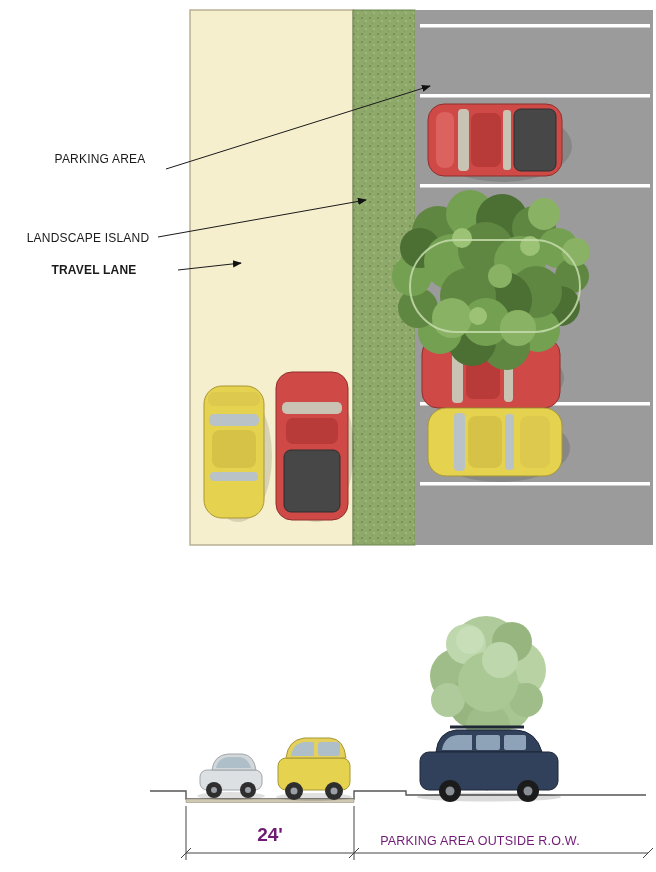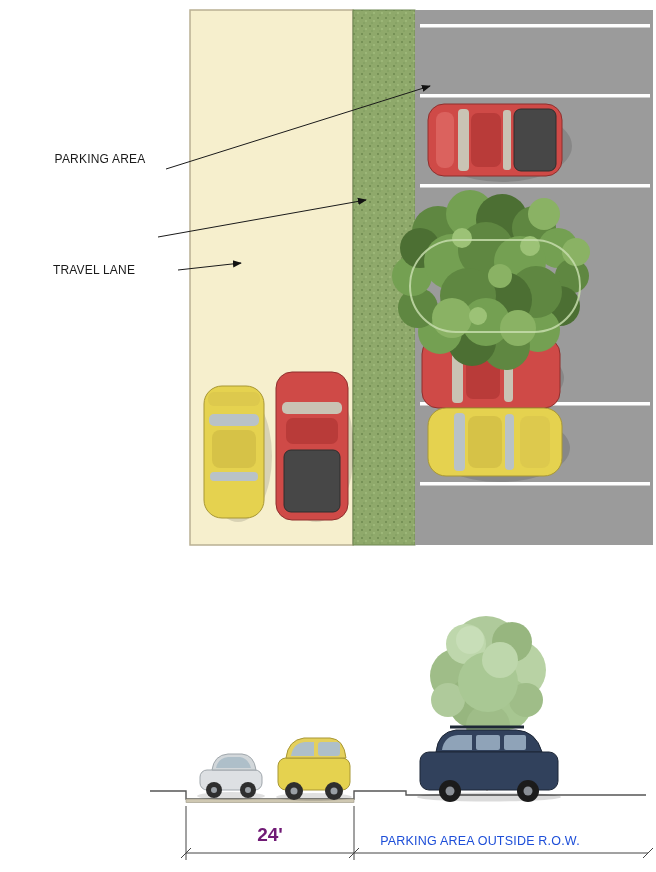--- a/index.html
+++ b/index.html
@@ -8,28 +8,28 @@
     font-family:"Liberation Sans", sans-serif;overflow:hidden;
   }
   #stage{position:absolute;top:0;left:0;width:538px;height:872px;}
   svg{position:absolute;top:0;left:0;}
   .callout{
     position:absolute;font-size:12px;line-height:1.5;color:#1a1a1a;
     text-align:center;letter-spacing:.2px;
   }
   #callout-parking{left:36px;top:150px;width:128px;}
   #callout-island{left:20px;top:229px;width:136px;}
-  #callout-travel{left:14px;top:261px;width:160px;}
+  #callout-travel{left:14px;top:261px;width:160px;font-weight:bold;}
   #dim-label{
     position:absolute;left:186px;top:824px;width:168px;text-align:center;
     font-size:19px;font-weight:bold;color:#701a75;
   }
   #parking-row-label{
     position:absolute;left:366px;top:834px;width:228px;text-align:center;
-    font-size:12.5px;color:#1d4ed8;letter-spacing:.2px;white-space:nowrap;
+    font-size:12.5px;color:#701a75;letter-spacing:.2px;white-space:nowrap;
   }
 </style>
 </head>
 <body>
 
 <div id="stage">
 
 <svg width="656" height="872" viewBox="0 0 656 872">
   <defs>
     <marker id="arrow" viewBox="0 0 10 10" refX="9" refY="5" markerWidth="9" markerHeight="9" orient="auto">
@@ -210,20 +210,23 @@
       <line x1="349" y1="858" x2="359" y2="848"></line>
       <line x1="643" y1="858" x2="653" y2="848"></line>
     </g>
   </g>
 </svg>
 
 <div class="callout" id="callout-parking">
   <div>PARKING AREA</div>
 </div>
 
+<div class="callout" id="callout-island">
+  <div>LANDSCAPE ISLAND</div>
+</div>
 
 <div class="callout" id="callout-travel">
   <div>TRAVEL LANE</div>
 </div>
 
 <div id="dim-label">24'</div>
 
 <div id="parking-row-label">PARKING AREA OUTSIDE R.O.W.</div>
 
 </div>

